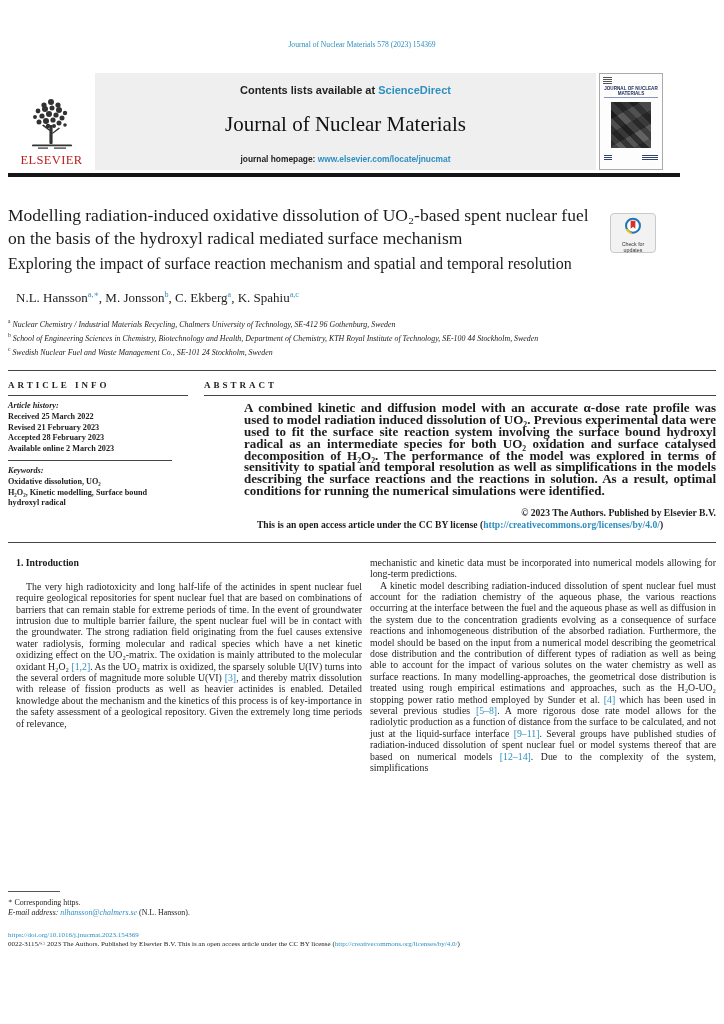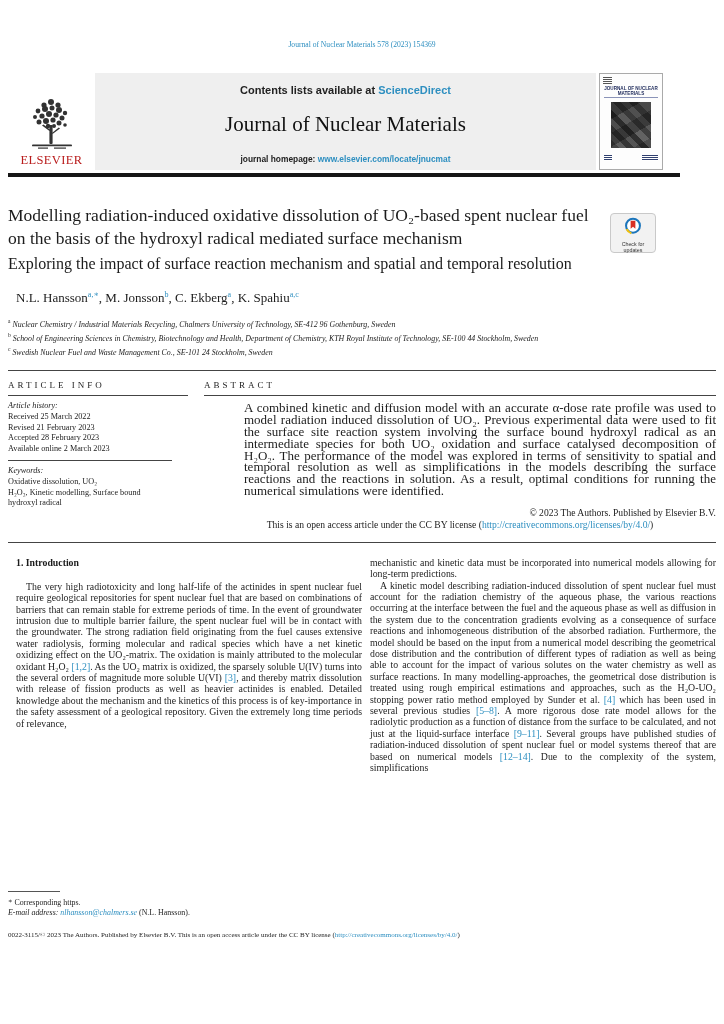--- a/index.html
+++ b/index.html
@@ -32,21 +32,21 @@
   .article-subtitle{width:600px;font-size:16px;line-height:23px;font-weight:normal;margin:2px 0 0 0;}
   .check-badge{position:absolute;top:9px;right:60px;width:46px;height:40px;background:#f2f2f2;
       border:1px solid #c9c9c9;border-radius:4px;text-align:center;padding-top:2px;box-sizing:border-box;}
   .check-badge .cap{font-family:"Liberation Sans","DejaVu Sans",sans-serif;font-size:5.3px;line-height:5.6px;color:#333;}
   .authors{margin:15px 8px 0 16px;font-size:13px;}
   .authors sup{font-size:8px;color:#2e8fc0;}
   .affils{margin:10px 8px 0 8px;font-size:7.9px;line-height:10.4px;font-style:italic;color:#222;}
   .affils sup{font-size:5.5px;font-style:normal;}
   .thin-rule{margin:12px 8px 0 8px;height:1px;background:#444;}
 
-  .info-abs{display:flex;margin:9px 8px 0 8px;}
+  .info-abs{display:flex;margin:9px 8px 0 8px;font-weight:bold;}
   .info-col{width:196px;padding-right:16px;box-sizing:border-box;}
   .abs-col{flex:1;}
   .sec-head{font-size:9px;letter-spacing:3px;color:#222;padding-bottom:5px;border-bottom:1px solid #444;}
   .info-history{font-size:8.2px;line-height:10.6px;padding:5px 0 6px 0;border-bottom:1px solid #444;margin-right:16px;}
   .info-keywords{font-size:8.2px;line-height:10.6px;padding-top:5px;}
   .ital{font-style:italic;}
   .abs-text{font-size:13px;line-height:11.8px;text-align:justify;margin-top:6px;margin-left:40px;}
   .abs-copy{font-size:9.6px;text-align:right;margin-top:10px;}
   .abs-lic{font-size:9.6px;text-align:center;margin-top:1px;}
 
@@ -185,16 +185,17 @@
     </div>
   </div>
 
   <div class="footnote">
     <div class="footnote-rule"></div>
     <div><span class="star">∗</span><span> Corresponding https.</span></div>
     <div><span class="ital">E-mail address:</span><a class="teal ital"> nlhansson@chalmers.se</a><span> (N.L. Hansson).</span></div>
   </div>
 
   <div class="pagefooter">
+    <div><a class="teal">https://doi.org/10.1016/j.jnucmat.2023.154369</a></div>
     <div><span>0022-3115/© 2023 The Authors. Published by Elsevier B.V. This is an open access article under the CC BY license (</span><a class="teal">http://creativecommons.org/licenses/by/4.0/</a><span>)</span></div>
   </div>
 
 </div>
 
 </body></html>

